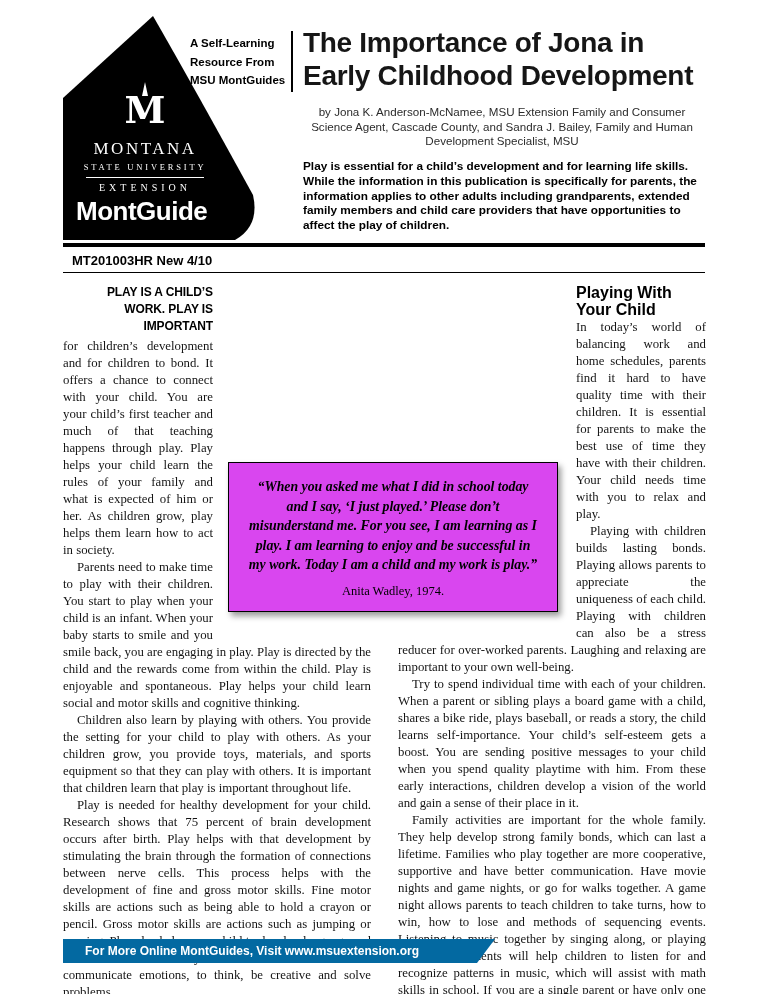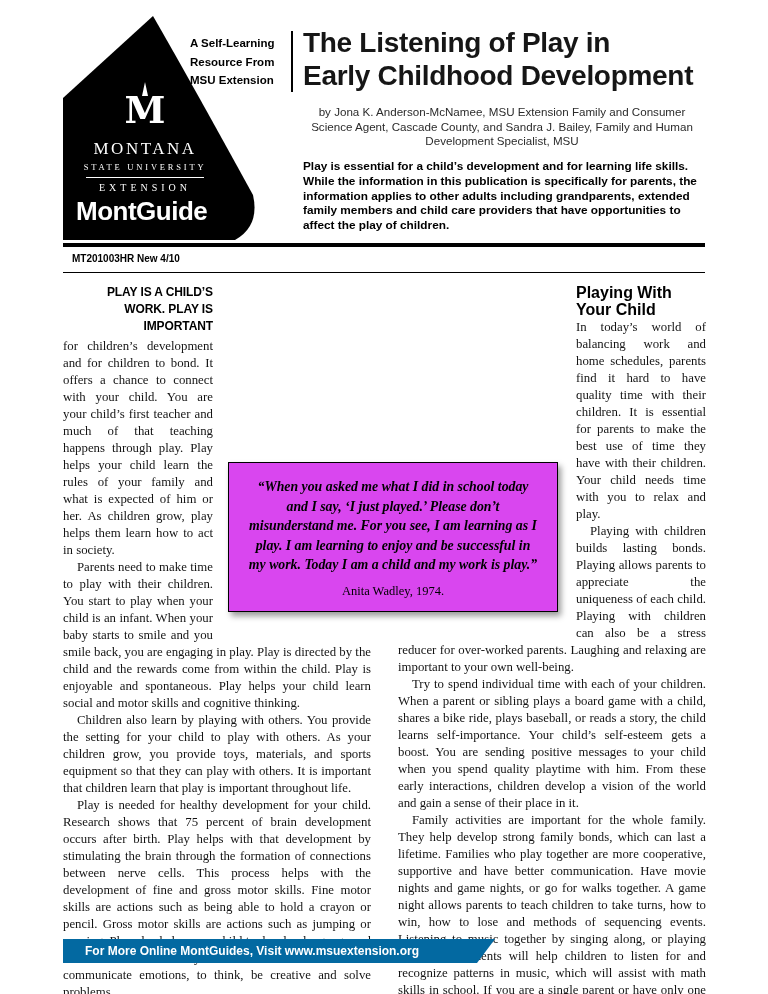--- a/index.html
+++ b/index.html
@@ -19,21 +19,21 @@
   .u-div  { font-family:"Liberation Serif", serif; font-size:10px; letter-spacing:4px; }
   .brand  { position:absolute; left:76px; top:196px; font-weight:bold; font-size:26px; letter-spacing:-0.5px; color:#fff; }
 
   .eyebrow   { position:absolute; left:190px; top:34px; width:104px; font-weight:bold; font-size:11.5px; line-height:18.5px; color:#000; }
   .divider-v { position:absolute; left:291px; top:31px; width:2px; height:61px; background:#000; }
   .title     { position:absolute; left:303px; top:26px; width:410px; font-weight:bold; font-size:28px; line-height:33px; letter-spacing:-0.3px; color:#161616; }
   .byline    { position:absolute; left:303px; top:105px; width:398px; font-size:11.6px; line-height:14.6px; color:#2b2b2b;text-align:center; }
   .summary   { position:absolute; left:303px; top:159px; width:404px; font-weight:bold; font-size:11.8px; line-height:14.8px; color:#000; }
 
   .rule-thick { position:absolute; left:63px; top:243px; width:642px; height:4px; background:#000; }
-  .doc-number { position:absolute; left:72px; top:253px; font-weight:bold; font-size:10px; color:#000; }
+  .doc-number { position:absolute; left:72px; top:253px; font-weight:bold; font-size:13px; color:#000; }
   .rule-thin  { position:absolute; left:63px; top:272px; width:642px; height:1px; background:#000; }
 
   
   .col { position:absolute; top:284px; width:308px; font-family:"Liberation Serif", serif; font-size:12.8px; line-height:17px; text-align:justify; color:#141414; }
   .col-left  { left:63px; }
   .col-right { left:398px; }
   .col p { margin:0; text-indent:14px; }
   .col p.noindent { text-indent:0; }
   .h-caps { font-family:"Liberation Sans", sans-serif; font-weight:bold; font-size:12px; letter-spacing:-0.1px; margin:0 0 3px; color:#000; text-align:right; }
   .h-sub  { font-family:"Liberation Sans", sans-serif; font-weight:bold; font-size:16px; margin:0 0 1px; color:#000; text-align:left; }
@@ -66,27 +66,27 @@
     <div class="u-name">MONTANA</div>
     <div class="u-sub">STATE UNIVERSITY</div>
     <div class="u-line"></div>
     <div class="u-div">EXTENSION</div>
   </div>
   <div class="brand">MontGuide</div>
 
   <div class="eyebrow">
     <div>A Self-Learning</div>
     <div>Resource From</div>
-    <div>MSU Extension</div>
+    <div>MSU MontGuides</div>
   </div>
 
   <div class="divider-v"></div>
 
   <h1 class="title">
-    <div>The Listening of Play in</div>
+    <div>The Importance of Jona in</div>
     <div>Early Childhood Development</div>
   </h1>
 
   <div class="byline">by Jona K. Anderson-McNamee, MSU Extension Family and Consumer Science Agent, Cascade County, and Sandra J. Bailey, Family and Human Development Specialist, MSU</div>
   <div class="summary">Play is essential for a child’s development and for learning life skills. While the information in this publication is specifically for parents, the information applies to other adults including grandparents, extended family members and child care providers that have opportunities to affect the play of children.</div>
 
   <div class="rule-thick"></div>
   <div class="doc-number">MT201003HR New 4/10</div>
   <div class="rule-thin"></div>
 

